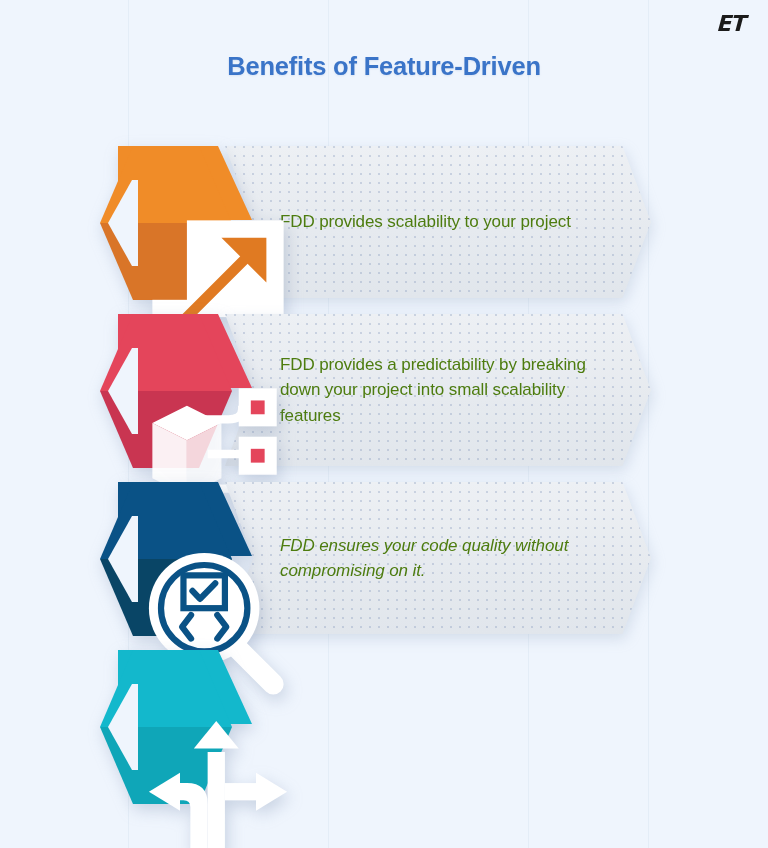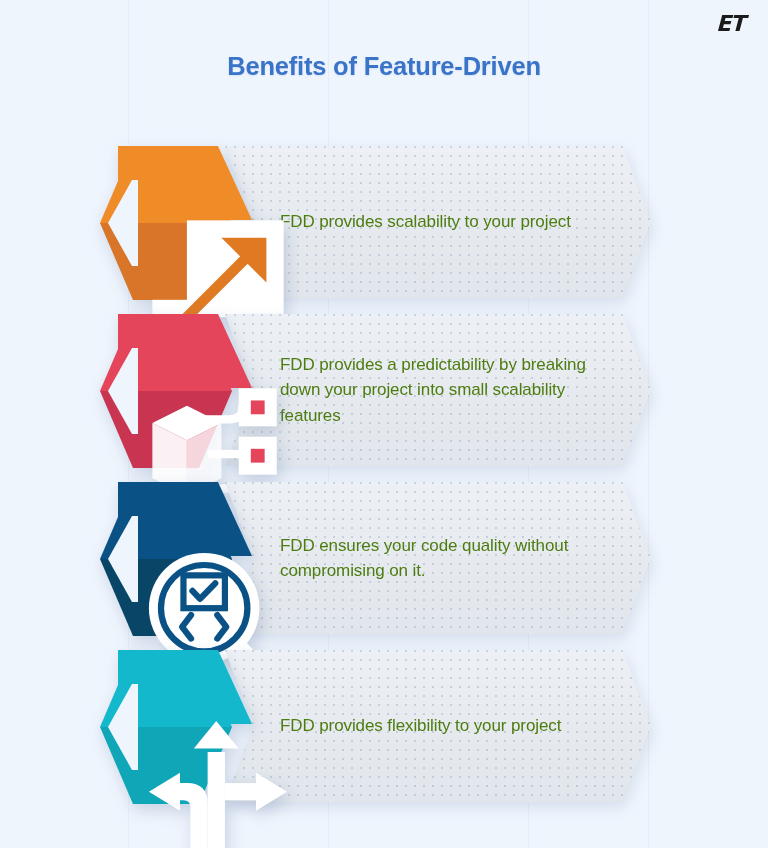--- a/index.html
+++ b/index.html
@@ -42,21 +42,21 @@
     text-shadow:0 1px 2px rgba(120,150,200,.18);
   }
 
   
   .row {
     position:absolute;
     left:0; width:768px; height:170px;
   }
   .row-1 { top:138px; }
   .row-2 { top:306px; }
-  .row-3 { top:474px; }
+  .row-3 { top:474px;font-style:italic; }
   .row-4 { top:642px; }
 
   
   .card-wrap {
     position:absolute;
     left:225px; top:8px;
     width:426px; height:152px;
     filter:drop-shadow(2px 5px 7px rgba(120,140,175,0.22));
   }
   .card {
@@ -216,24 +216,20 @@
         <circle cx="18" cy="18" r="12.5" fill="none" stroke="#0a5286" stroke-width="1.8"></circle>
         <rect x="12" y="8.5" width="12" height="9.5" fill="none" stroke="#0a5286" stroke-width="1.8"></rect>
         <path d="M14.6 13 L16.8 15.3 L21.2 10.8" stroke="#0a5286" stroke-width="1.8" fill="none" stroke-linecap="round" stroke-linejoin="round"></path>
         <path d="M14.2 20 L11.6 23.4 L14.2 26.8" stroke="#0a5286" stroke-width="1.8" fill="none" stroke-linecap="round" stroke-linejoin="round"></path>
         <path d="M21.8 20 L24.4 23.4 L21.8 26.8" stroke="#0a5286" stroke-width="1.8" fill="none" stroke-linecap="round" stroke-linejoin="round"></path>
       </svg>
     </div>
   </div>
 
   <div class="row row-4">
-    <div class="card-wrap">
-      <div class="card"></div>
-      <div class="card-text">FDD provides flexibility to your project</div>
-    </div>
     <div class="hex-wrap">
       <svg class="hex-tab" viewBox="0 0 134 90">
         <polygon points="0,0 100,0 134,74 0,74" fill="#13b8cc"></polygon>
       </svg>
       <div class="hex-body">
         <div class="hex-top" style="background:#13b8cc"></div>
         <div class="hex-bot" style="background:#0fa6b8"></div>
       </div>
       <svg class="hex-notch" viewBox="0 0 30 86">
         <polygon points="30,0 30,86 24,86 0,43 24,0" fill="#eff5fd"></polygon>

